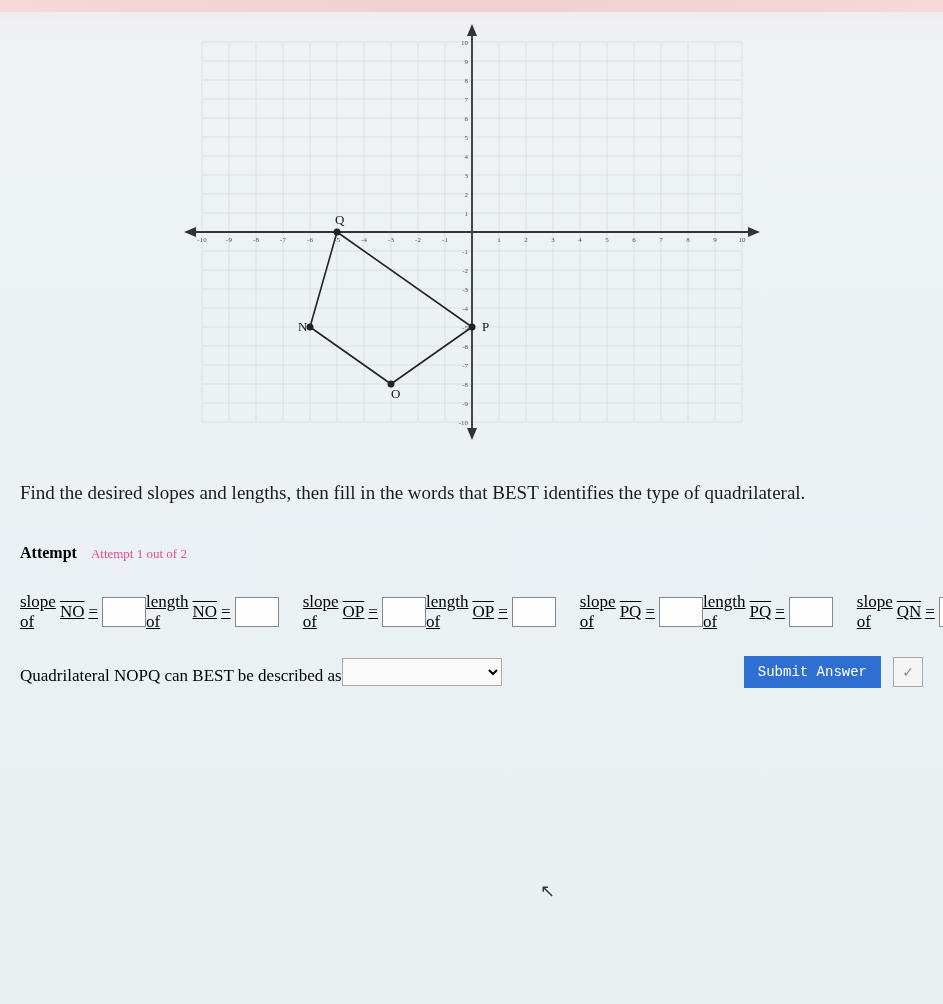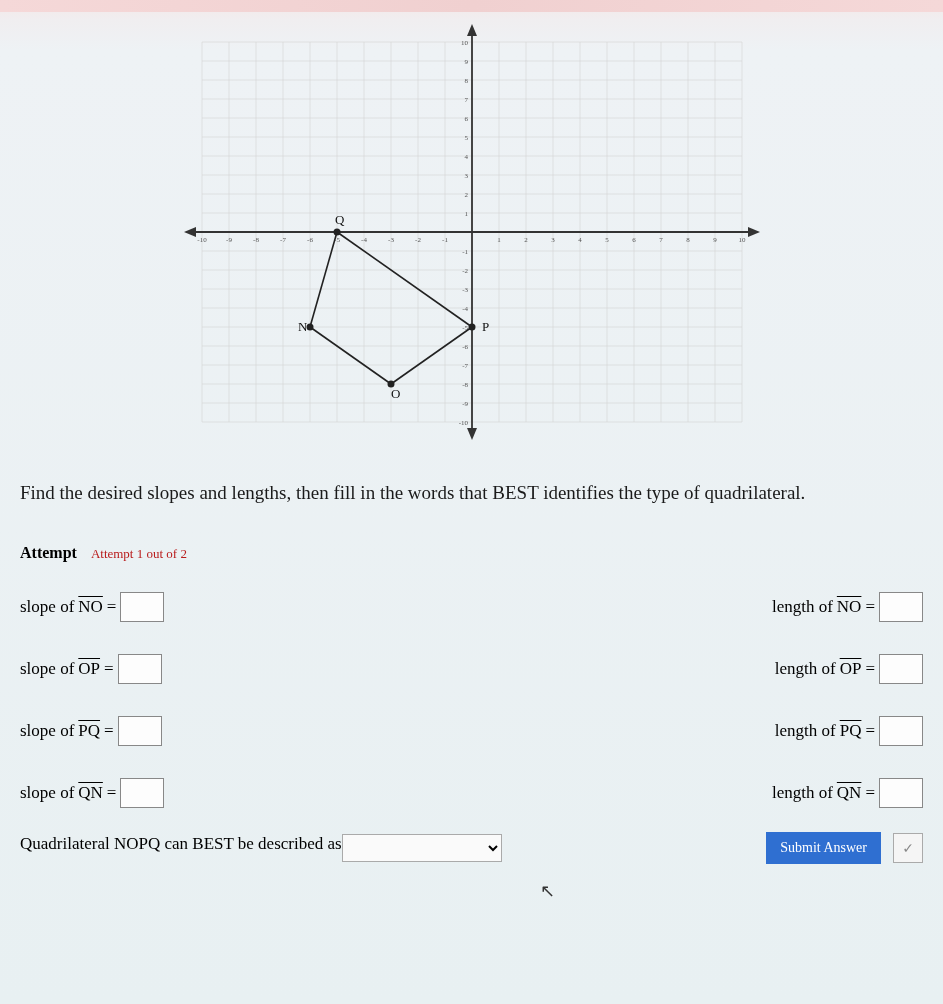--- a/index.html
+++ b/index.html
@@ -33,27 +33,27 @@
   }
   .answer-header {
     margin-bottom: 30px;
   }
   .answer-label {
     font-weight: bold;
     font-size: 16px;
   }
   .attempt {
     font-size: 13px;
-    color: #b91c1c;
+    color: #ec4899;
     margin-left: 10px;
   }
   .rows {
     display: flex;
-    flex-direction: column;
-    gap: 32px;
+    gap: 24px;
+    text-decoration: underline;
   }
   .row {
     display: flex;
     justify-content: space-between;
     align-items: center;
     font-size: 17px;
   }
   .cell {
     display: flex;
     align-items: center;
@@ -73,41 +73,41 @@
   }
   .final-row {
     display: flex;
     justify-content: space-between;
     align-items: center;
     font-size: 17px;
     margin-top: 24px;
   }
   .final-left {
     display: flex;
-    align-items: flex-start;
+    align-items: flex-end;
   }
   select.dd {
     width: 160px;
     height: 28px;
     border: 1px solid #aaa;
     background: #fafafa;
     font-size: 14px;
   }
   .final-right {
     display: flex;
     align-items: center;
     gap: 12px;
   }
   .submit-btn {
     background: #2f6fd1;
     color: #fff;
     border: none;
     padding: 8px 14px;
     font-size: 14px;
-    font-family: Liberation Serif, serif;
+    font-family: Liberation Mono, monospace;
     cursor: pointer;
   }
   .check-btn {
     width: 30px;
     height: 30px;
     border: 1px solid #aaa;
     background: #f5f5f5;
     color: #888;
     font-size: 14px;
     cursor: pointer;

